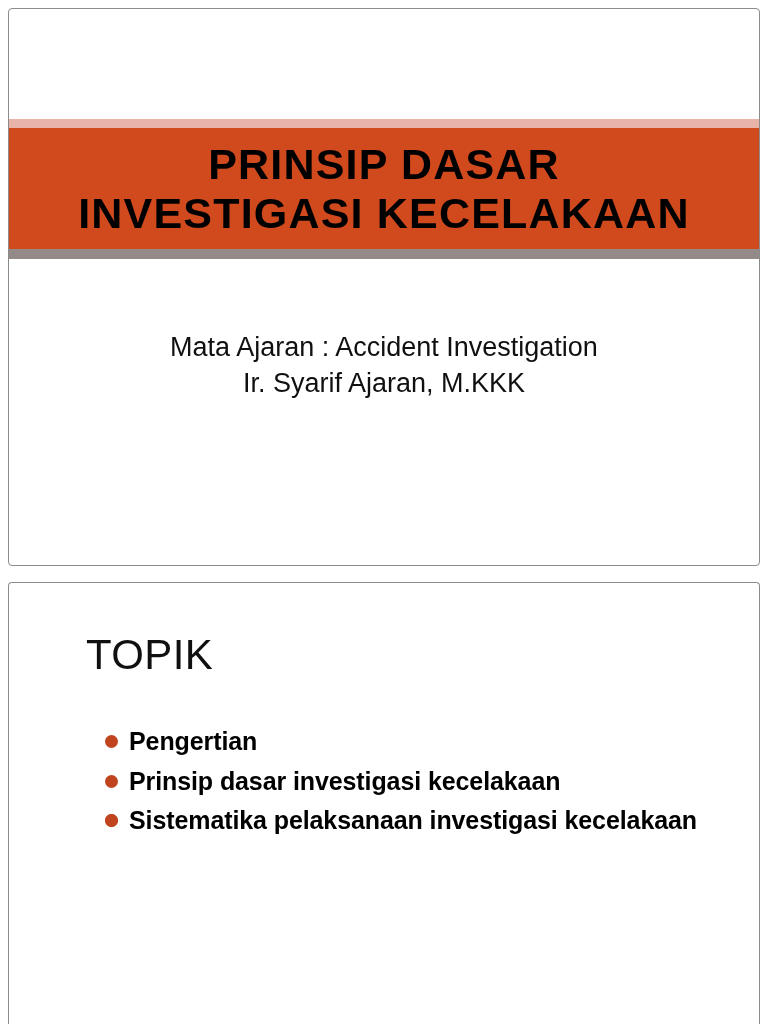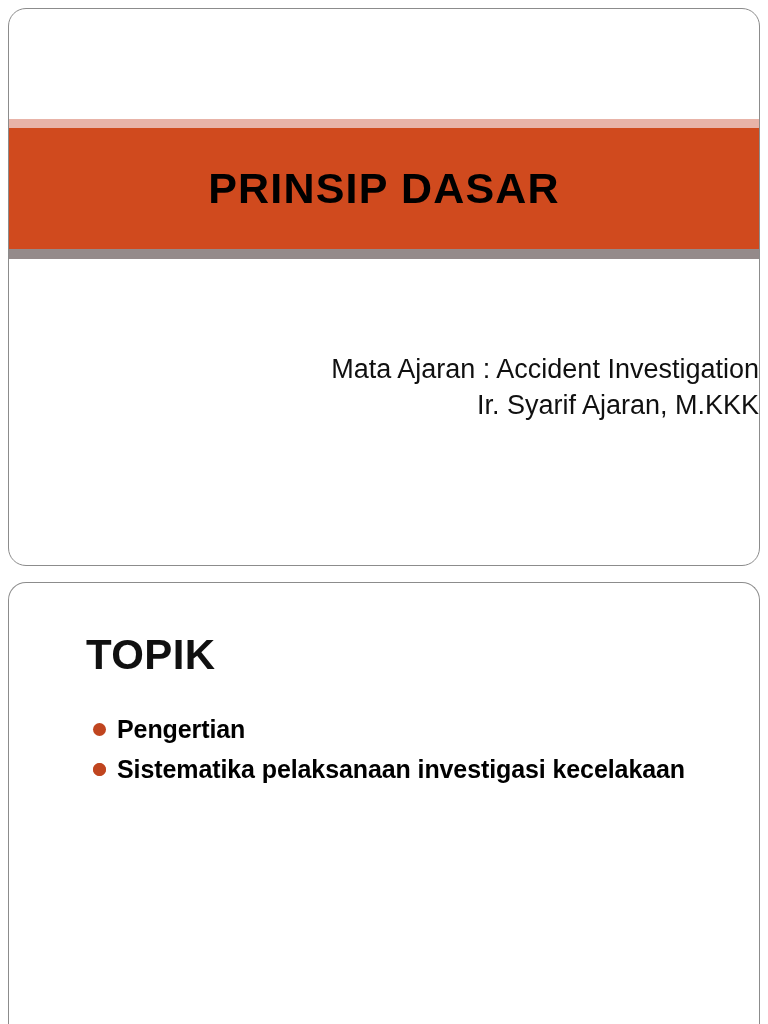--- a/index.html
+++ b/index.html
@@ -21,21 +21,21 @@
     position: relative;
   }
 
   
   .slide {
     position: absolute;
     left: 8px;
     width: 752px;
     background: #ffffff;
     border: 1px solid #8c8c8c;
-    border-radius: 18px;
+    border-radius: 4px;
     box-sizing: border-box;
     overflow: hidden;
   }
 
   .slide-title {
     top: 8px;
     height: 558px;
   }
 
   .slide-topik {
@@ -85,48 +85,48 @@
     letter-spacing: 1.2px;
     text-align: center;
     white-space: nowrap;
   }
   .banner-title .line1 { }
   .banner-title .line2 { }
 
   
   .subtitle {
     position: absolute;
-    top: 342px;
+    top: 320px;
     left: 0;
     right: 0;
-    text-align: right;
+    text-align: center;
     color: #101010;
     font-size: 27px;
     font-weight: normal;
     line-height: 1.34;
   }
   .subtitle div { }
 
   
   .topik-heading {
     position: absolute;
     top: 48px;
     left: 77px;
     font-size: 42px;
-    font-weight: bold;
+    font-weight: normal;
     color: #101010;
     letter-spacing: 0.4px;
   }
 
   .bullet-list {
     position: absolute;
     top: 127px;
     left: 76px;
     right: 40px;
-    margin: 0;
+    margin: 12px;
     padding: 0;
     list-style: none;
   }
   .bullet-item {
     position: relative;
     padding-left: 32px;
     font-size: 25px;
     font-weight: bold;
     color: #000000;
     line-height: 1.58;
@@ -148,40 +148,45 @@
 <div class="deck">
 
   <div class="slide slide-title">
 
     <div class="banner banner-pink"></div>
     <div class="banner banner-orange"></div>
     <div class="banner banner-gray"></div>
 
     <div class="banner-title">
       <span class="line1">PRINSIP DASAR</span>
+      <span class="line2">INVESTIGASI KECELAKAAN</span>
     </div>
 
     <div class="subtitle">
       <div>Mata Ajaran : Accident Investigation</div>
       <div>Ir. Syarif Ajaran, M.KKK</div>
     </div>
 
   </div>
 
   <div class="slide slide-topik">
 
     <div class="topik-heading">TOPIK</div>
 
     <ul class="bullet-list">
       <li class="bullet-item">
         <span class="bullet-dot"></span>
         <span>Pengertian</span>
       </li>
       <li class="bullet-item">
         <span class="bullet-dot"></span>
+        <span>Prinsip dasar investigasi kecelakaan</span>
+      </li>
+      <li class="bullet-item">
+        <span class="bullet-dot"></span>
       </li>
       <li class="bullet-item">
         <span class="bullet-dot"></span>
         <span>Sistematika pelaksanaan investigasi kecelakaan</span>
       </li>
     </ul>
 
   </div>
 
 </div>

